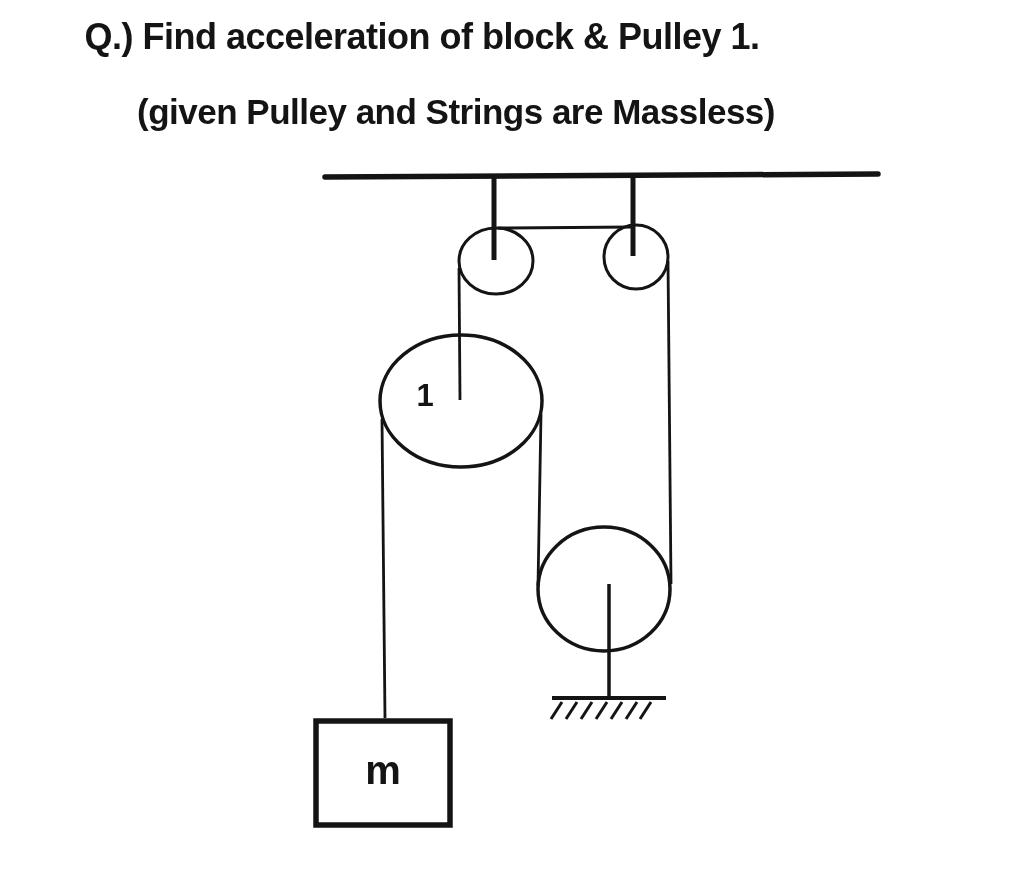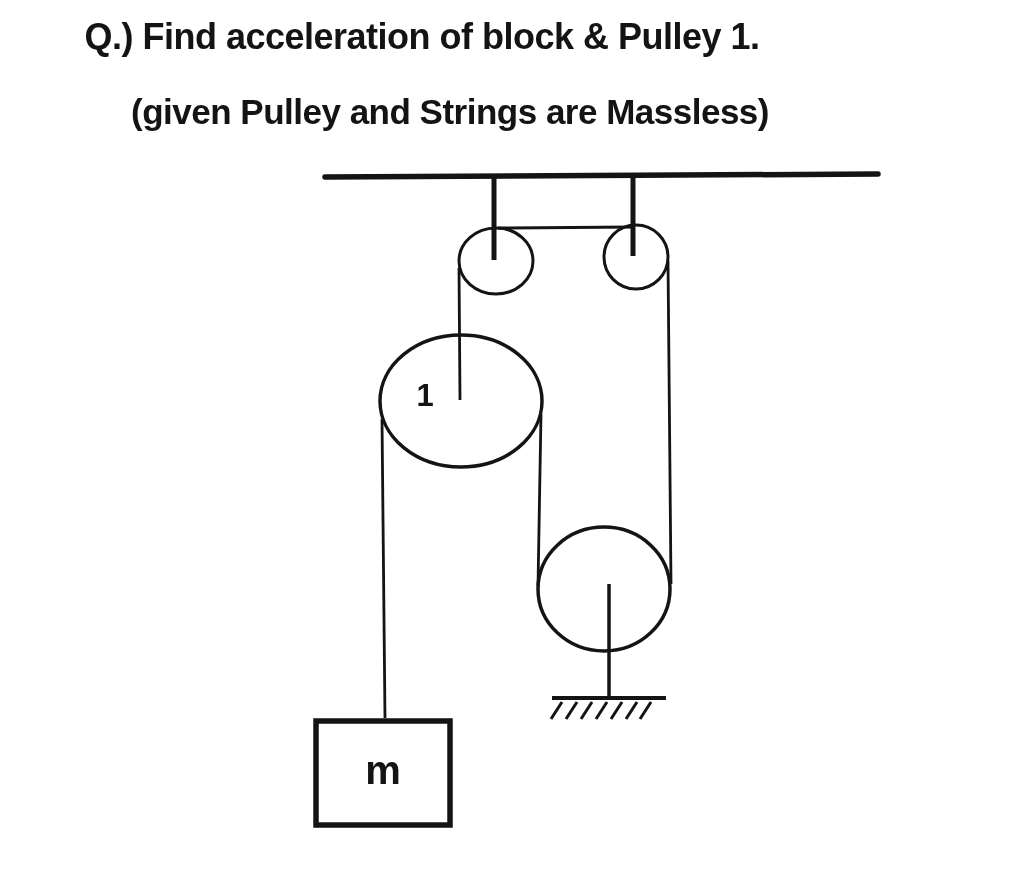--- a/index.html
+++ b/index.html
@@ -25,20 +25,21 @@
     white-space:nowrap;
   }
   .q-line2{
     position:absolute;top:93px;left:0;width:900px;
     text-align:center;
     font-size:35px;line-height:1.1;
     font-weight:800;
     letter-spacing:-0.5px;
     color:var(--ink);
     white-space:nowrap;
+    padding-left:6px;
   }
   svg.diagram{position:absolute;left:0;top:0;}
   svg .stroke{stroke:var(--ink);fill:none;}
   svg text{fill:var(--ink);font-family:"Liberation Sans", sans-serif;font-weight:800;}
 </style>
 </head>
 <body>
 
 <div class="canvas">
 

